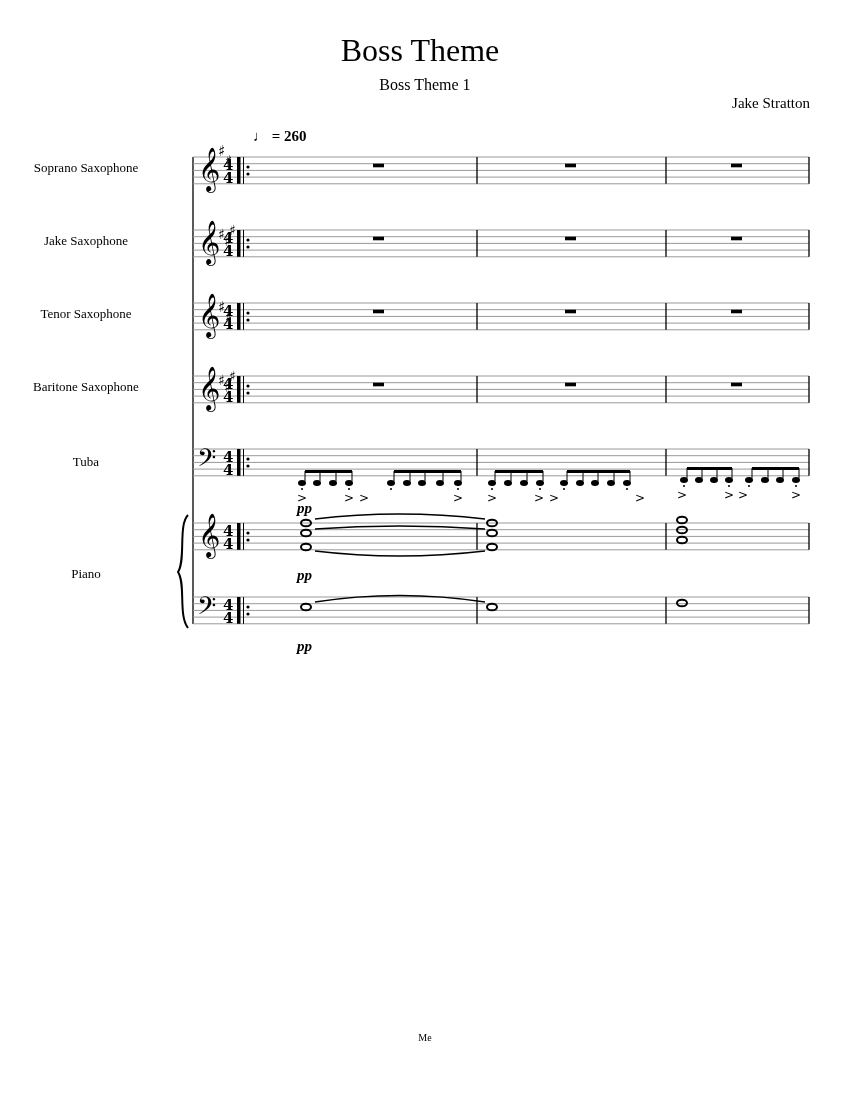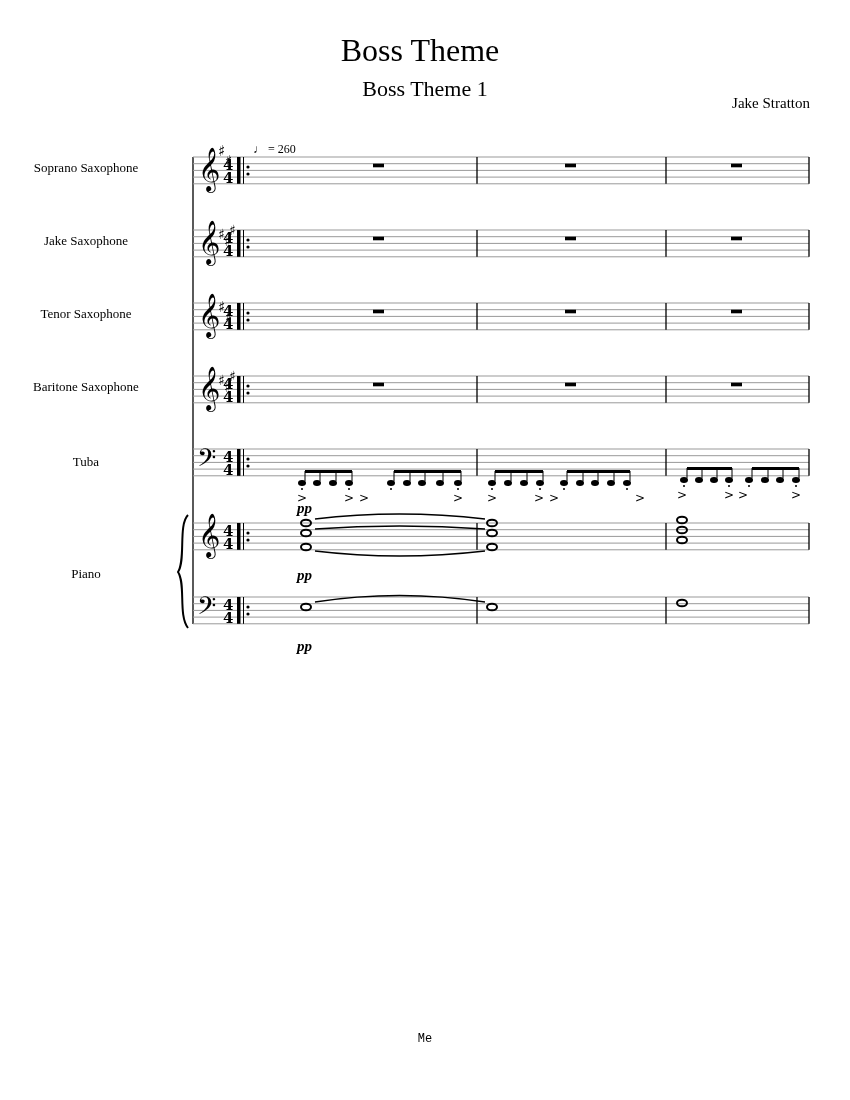--- a/index.html
+++ b/index.html
@@ -1,23 +1,23 @@
 <!DOCTYPE html>
 <html><head>
 <meta charset="utf-8">
 <style>
   html,body{margin:0;padding:0;background:#fff;}
   body{width:850px;height:1100px;position:relative;overflow:hidden;font-family:"Liberation Serif","DejaVu Serif",serif;color:#000;}
   .abs{position:absolute;}
   .title{left:0;width:840px;top:32px;text-align:center;font-size:32px;}
-  .subtitle{left:0;width:850px;top:76px;text-align:center;font-size:22px;}
+  .subtitle{left:0;width:850px;top:76px;text-align:center;font-size:16px;}
   .composer{right:40px;top:95px;font-size:15px;margin-left:48px;}
-  .footer{left:0;width:850px;top:1032px;text-align:center;font-size:12px;font-family:Liberation Mono, monospace;}
+  .footer{left:0;width:850px;top:1032px;text-align:center;font-size:10px;}
   .inst{font-size:13px;text-align:center;width:172px;left:0;}
-  .tempo{left:253px;top:142px;font-size:12px;font-weight:normal;}
+  .tempo{left:253px;top:128px;font-size:15px;font-weight:bold;}
   .dyn{font-size:15px;font-weight:bold;font-style:italic;}
   svg{position:absolute;left:0;top:0;}
 </style>
 </head>
 <body>
 
 <div class="abs title">Boss Theme</div>
 <div class="abs subtitle">Boss Theme 1</div>
 <div class="abs composer">Jake Stratton</div>
 

